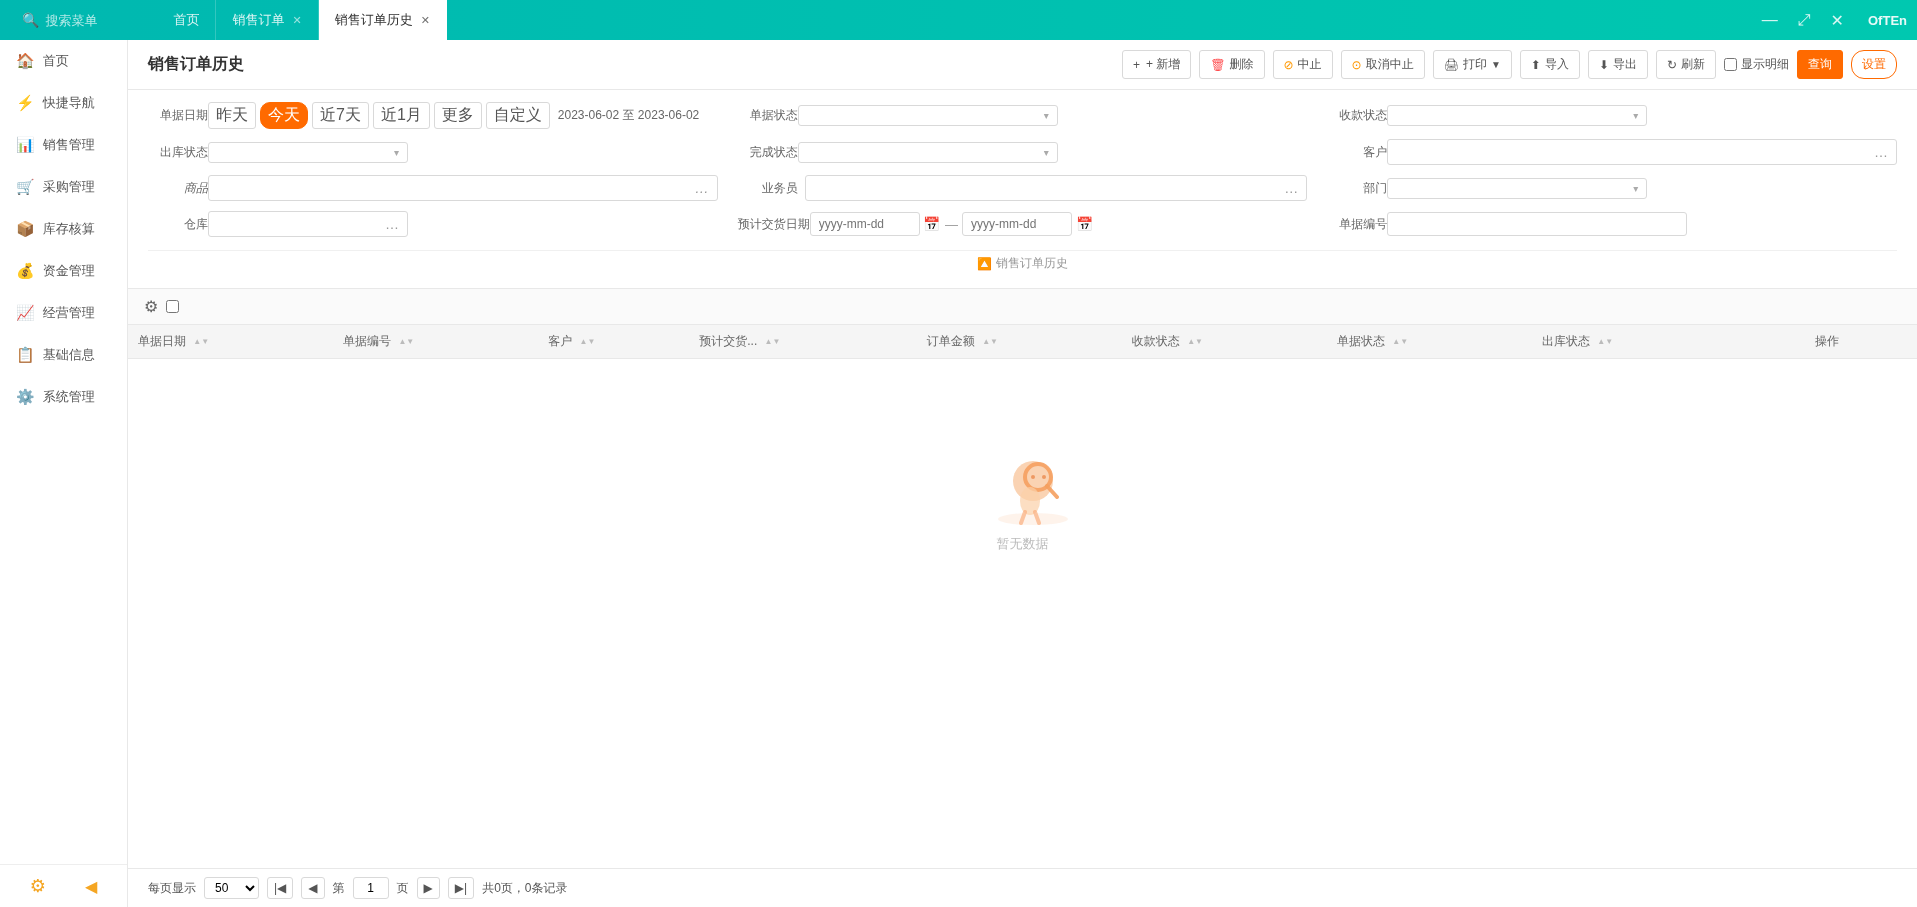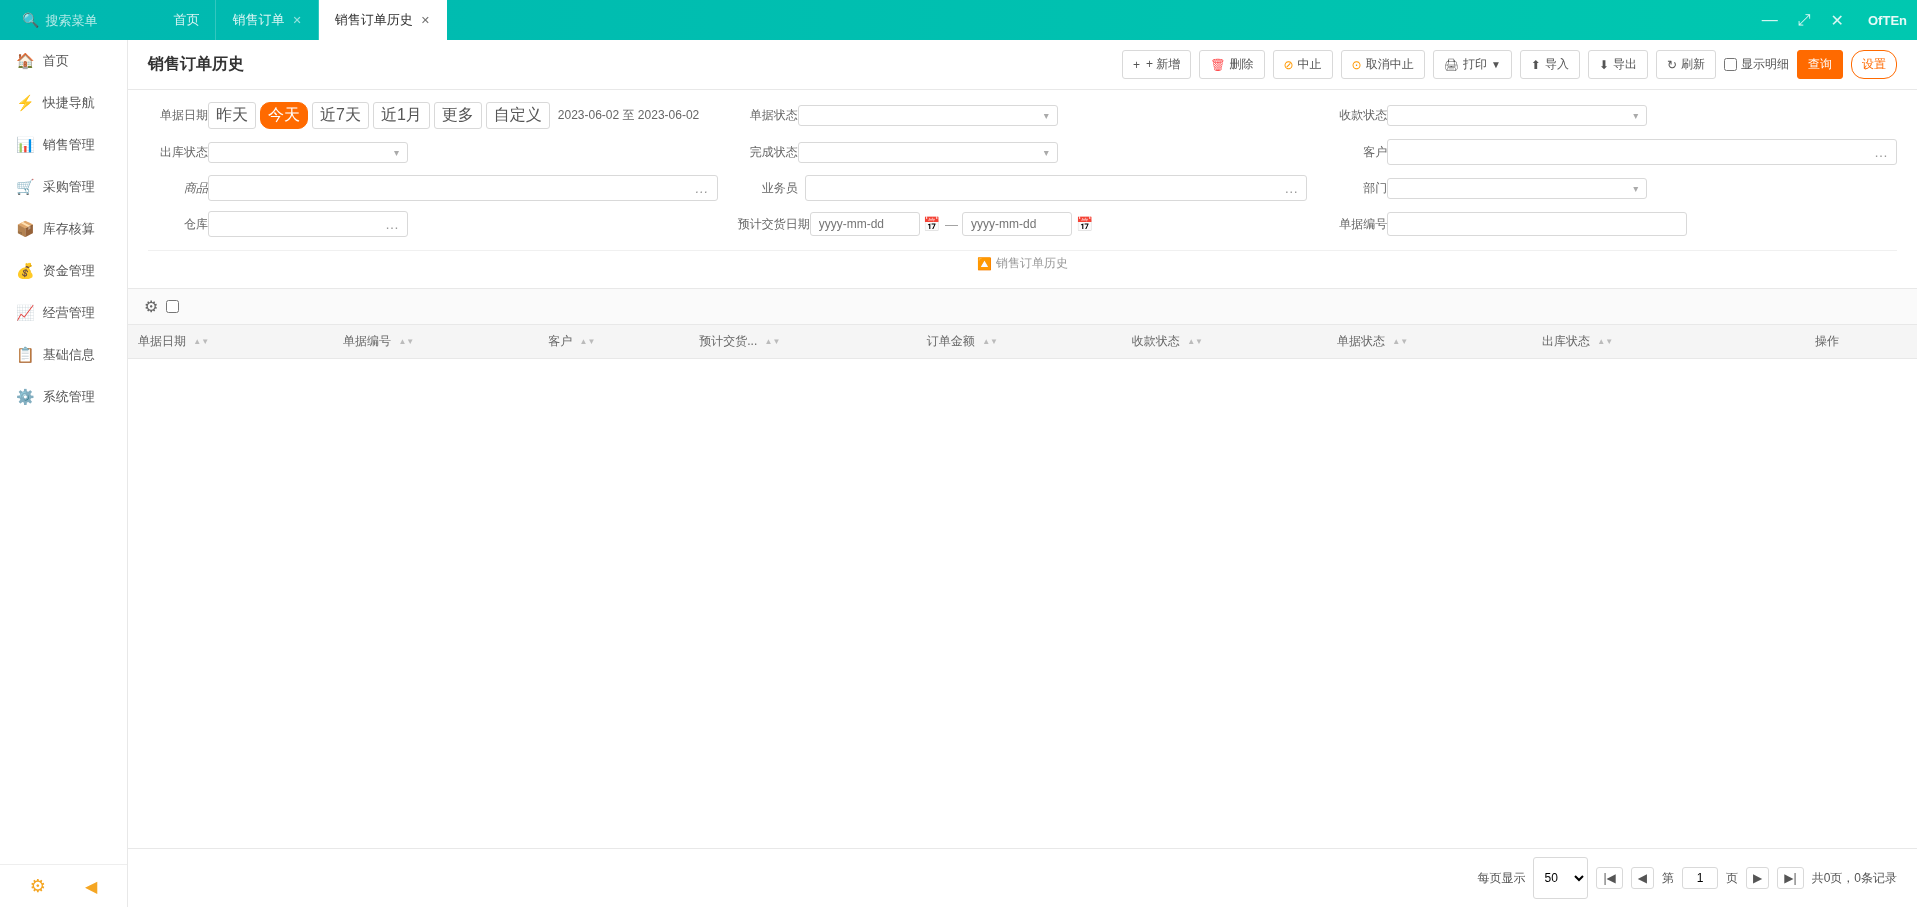--- a/index.html
+++ b/index.html
@@ -49,22 +49,22 @@
     table { width: 100%; border-collapse: collapse; }
     thead th { background: #f5f5f5; border-bottom: 1px solid #e8e8e8; padding: 8px 10px; font-size: 12px; color: #666; font-weight: normal; text-align: left; white-space: nowrap; }
     thead th .sort-icons { display: inline-flex; flex-direction: column; font-size: 8px; margin-left: 4px; vertical-align: middle; color: #bbb; }
 
     
     .empty-state { display: flex; flex-direction: column; align-items: center; justify-content: center; padding: 80px 0; }
     .empty-icon { width: 80px; height: 80px; position: relative; margin-bottom: 16px; }
     .empty-text { color: #bbb; font-size: 13px; }
 
     
-    .pagination-bar { display: flex; align-items: center; justify-content: flex-end; padding: 8px 20px; background: #fff; border-top: 1px solid #e8e8e8; gap: 8px; font-size: 12px; color: #555; }
-    .per-page-select { border: 1px solid #d9d9d9; border-radius: 3px; padding: 12px 6px; font-size: 12px; cursor: pointer; background: #fff; }
+    .pagination-bar { display: flex; align-items: center; padding: 8px 20px; background: #fff; border-top: 1px solid #e8e8e8; gap: 8px; font-size: 12px; color: #555; }
+    .per-page-select { border: 1px solid #d9d9d9; border-radius: 3px; padding: 2px 6px; font-size: 12px; cursor: pointer; background: #fff; }
     .page-nav-btn { border: 1px solid #d9d9d9; border-radius: 3px; padding: 3px 6px; background: #fff; cursor: pointer; font-size: 12px; color: #555; }
     .page-nav-btn:disabled { color: #bbb; cursor: not-allowed; }
     .page-input { border: 1px solid #d9d9d9; border-radius: 3px; width: 36px; padding: 3px 4px; text-align: center; font-size: 12px; }
 
     .chevron { font-size: 10px; color: #aaa; }
     .search-top { display: flex; align-items: center; gap: 6px; padding: 0 12px; }
     .search-input-top { border: none; outline: none; background: transparent; font-size: 13px; color: #fff; width: 100px; }
     .search-input-top::placeholder { color: rgba(255,255,255,0.7); }
   </style>
 </head>
@@ -351,20 +351,42 @@
             </th>
             <th style="min-width:80px;text-align:center;">
               <span>操作</span>
             </th>
           </tr>
         </thead>
         <tbody>
         </tbody>
       </table>
 
+      <div class="empty-state">
+        <div class="empty-icon">
+          
+          <svg width="100" height="90" viewBox="0 0 100 90" xmlns="http://www.w3.org/2000/svg">
+            <ellipse cx="50" cy="80" rx="35" ry="6" fill="#fde8d8" opacity="0.5"></ellipse>
+
+            <circle cx="50" cy="42" r="20" fill="#f9c8a0" opacity="0.8"></circle>
+
+            <circle cx="55" cy="38" r="13" fill="none" stroke="#f5a060" stroke-width="4" opacity="0.9"></circle>
+            <line x1="64" y1="47" x2="74" y2="58" stroke="#f5a060" stroke-width="4" stroke-linecap="round" opacity="0.9"></line>
+
+            <circle cx="50" cy="38" r="2" fill="#e88040" opacity="0.7"></circle>
+            <circle cx="61" cy="38" r="2" fill="#e88040" opacity="0.7"></circle>
+
+            <ellipse cx="47" cy="62" rx="10" ry="14" fill="#fbd0a8" opacity="0.7"></ellipse>
+
+            <line x1="42" y1="73" x2="38" y2="84" stroke="#fbb080" stroke-width="4" stroke-linecap="round" opacity="0.7"></line>
+            <line x1="52" y1="73" x2="56" y2="84" stroke="#fbb080" stroke-width="4" stroke-linecap="round" opacity="0.7"></line>
+          </svg>
+        </div>
+        <span class="empty-text">暂无数据</span>
+      </div>
     </div>
 
     <div class="pagination-bar">
       <span>每页显示</span>
       <select class="per-page-select">
         <option>20</option>
         <option selected="">50</option>
         <option>100</option>
       </select>
       <button class="page-nav-btn">|◀</button>

